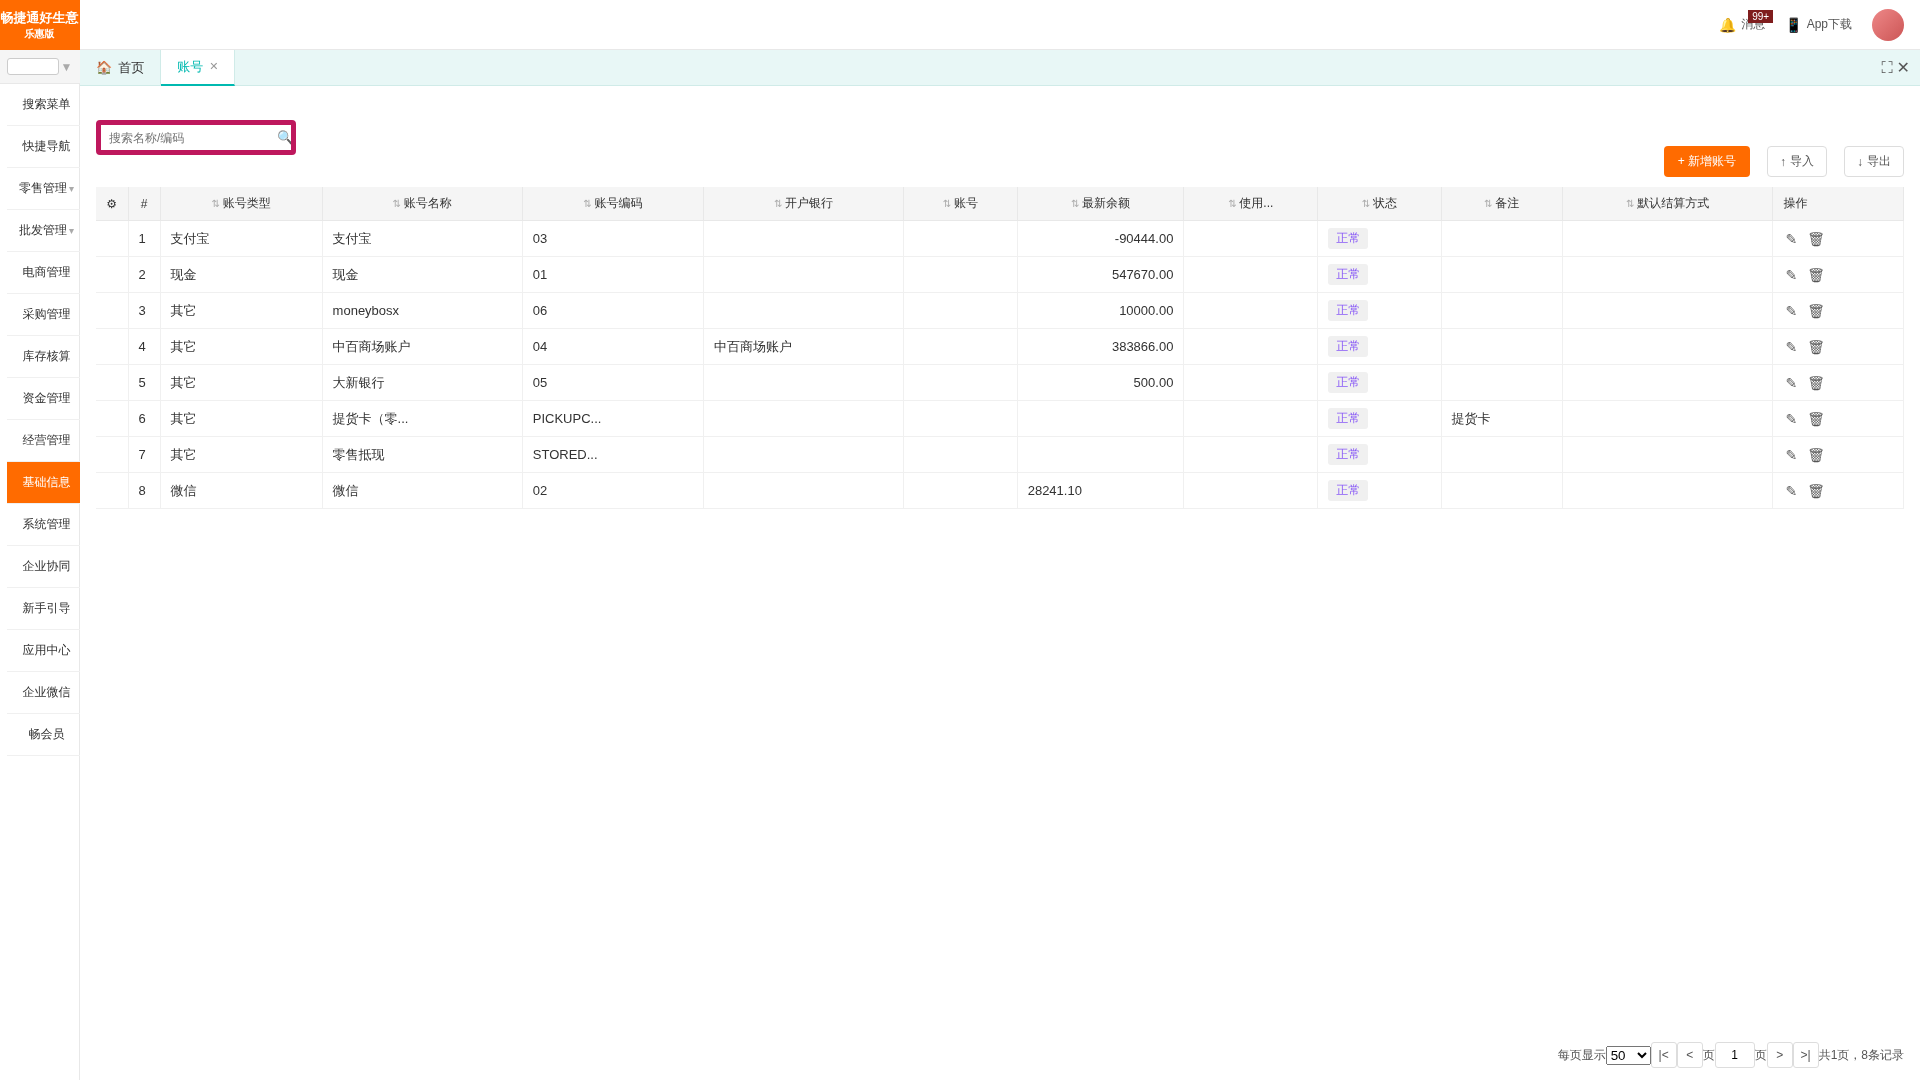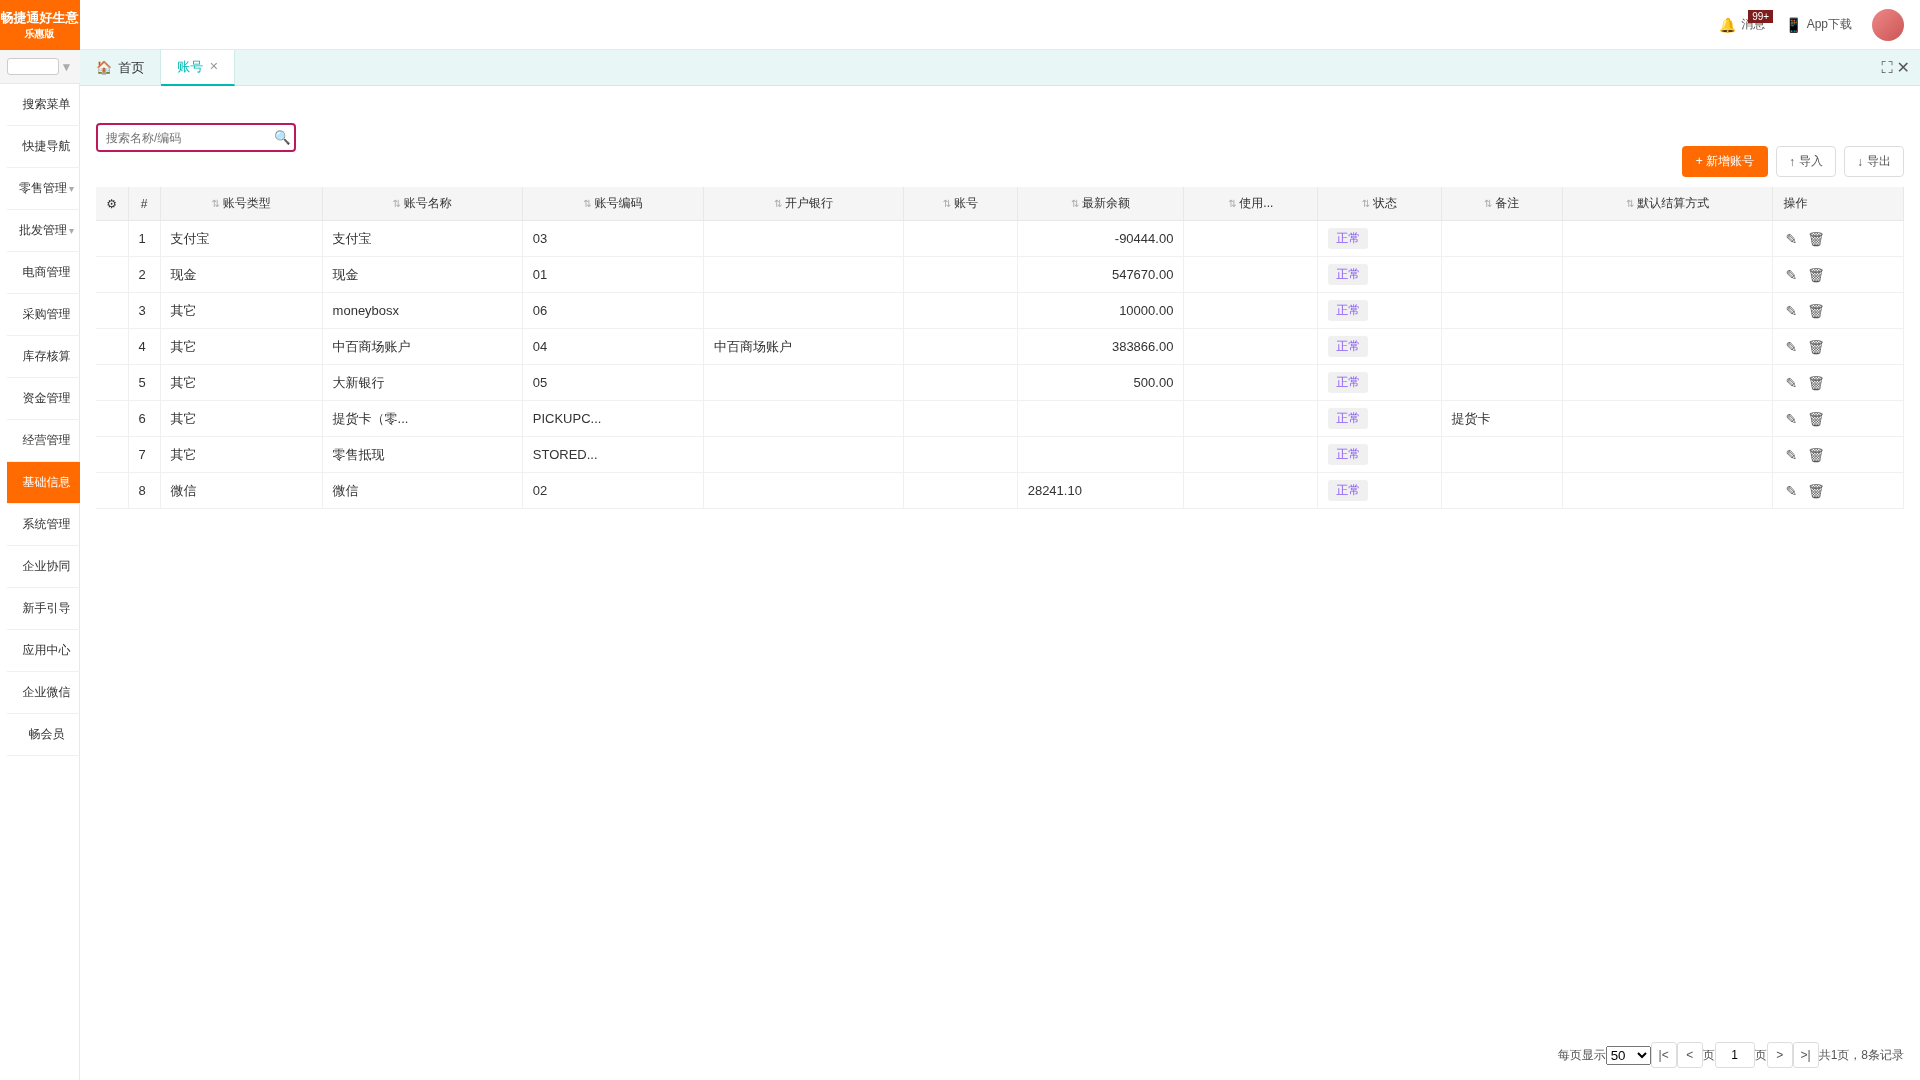--- a/index.html
+++ b/index.html
@@ -158,41 +158,41 @@
     
     .toolbar {
       display: flex;
       align-items: center;
       justify-content: space-between;
       margin-bottom: 10px;
     }
     .search-box {
       display: flex;
       align-items: center;
-      border: 2px solid #be185d;
+      border: 5px solid #be185d;
       border-radius: 4px;
       overflow: hidden;
       width: 200px;
     }
     .search-box input {
       border: none;
       outline: none;
       padding: 5px 8px;
       font-size: 12px;
       width: 170px;
       color: #999;
     }
     .search-icon-btn {
       background: none;
       border: none;
       padding: 5px 6px;
       cursor: pointer;
       color: #999;
     }
-    .btn-group { display: flex; gap: 8px; margin-top: 48px; }
+    .btn-group { display: flex; gap: 17px; margin-top: 48px; }
     .btn-primary {
       background: #ff6b00;
       color: #fff;
       border: none;
       border-radius: 4px;
       padding: 6px 14px;
       font-size: 12px;
       cursor: pointer;
     }
     .btn-outline {

